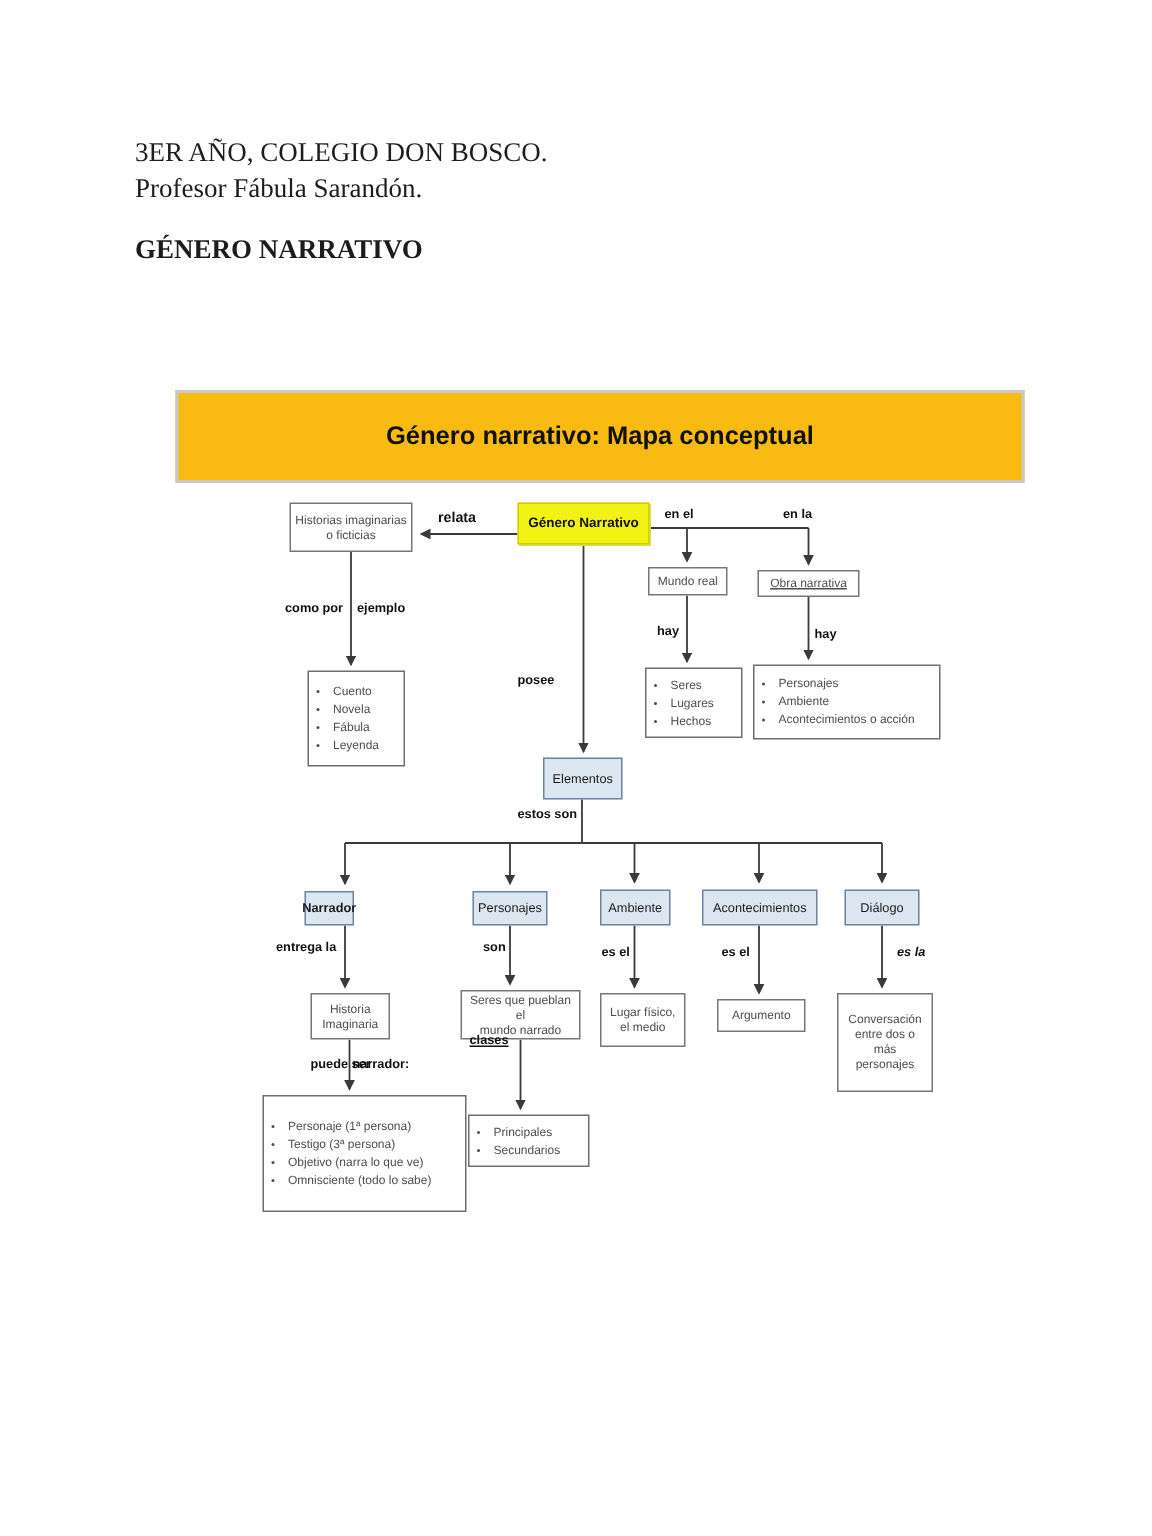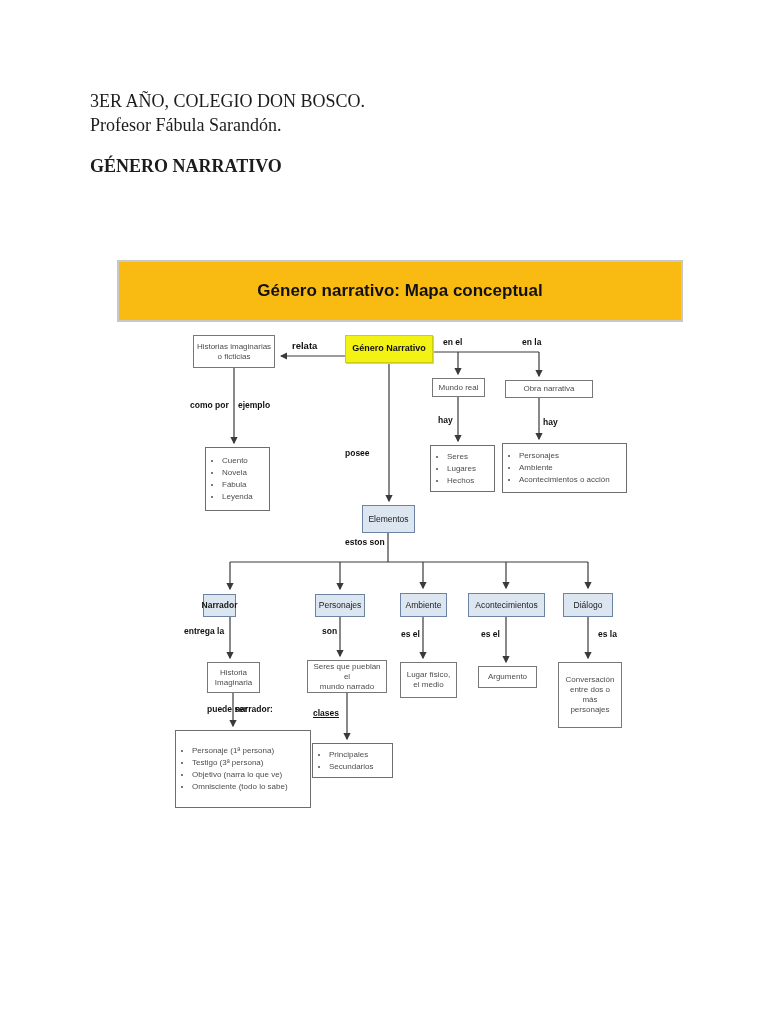--- a/index.html
+++ b/index.html
@@ -84,21 +84,21 @@
       <line x1="473" y1="361" x2="473" y2="402" marker-end="url(#ah)"></line>
       <line x1="118" y1="437" x2="118" y2="470" marker-end="url(#ah)"></line>
       <line x1="232" y1="437" x2="232" y2="483" marker-end="url(#ah)"></line>
     </g>
   </svg>
 
   <div class="node" style="left:78px;top:79px;width:82px;height:33px;">Historias imaginarias
 o ficticias</div>
   <div class="node hl" style="left:230px;top:79px;width:88px;height:28px;">Género Narrativo</div>
   <div class="node" style="left:317px;top:122px;width:53px;height:19px;">Mundo real</div>
-  <div class="node" style="left:390px;top:124px;width:88px;height:18px;">Obra narrativa</div>
+  <div class="node" style="left:390px;top:124px;width:68px;height:18px;text-decoration:underline;">Obra narrativa</div>
   <div class="node blue" style="left:247px;top:249px;width:53px;height:28px;">Elementos</div>
 
   <div class="node blue" style="left:88px;top:338px;width:33px;height:23px;font-weight:bold;">Narrador</div>
   <div class="node blue" style="left:200px;top:338px;width:50px;height:23px;">Personajes</div>
   <div class="node blue" style="left:285px;top:337px;width:47px;height:24px;">Ambiente</div>
   <div class="node blue" style="left:353px;top:337px;width:77px;height:24px;">Acontecimientos</div>
   <div class="node blue" style="left:448px;top:337px;width:50px;height:24px;">Diálogo</div>
 
   <div class="node" style="left:92px;top:406px;width:53px;height:31px;">Historia
 Imaginaria</div>
@@ -159,18 +159,18 @@
   <div class="clabel" style="left:75px;top:144px;">como por</div>
   <div class="clabel" style="left:123px;top:144px;">ejemplo</div>
   <div class="clabel" style="left:323px;top:159px;">hay</div>
   <div class="clabel" style="left:428px;top:161px;">hay</div>
   <div class="clabel" style="left:230px;top:192px;">posee</div>
   <div class="clabel" style="left:230px;top:281px;">estos son</div>
   <div class="clabel" style="left:69px;top:370px;">entrega la</div>
   <div class="clabel" style="left:207px;top:370px;">son</div>
   <div class="clabel" style="left:286px;top:373px;">es el</div>
   <div class="clabel" style="left:366px;top:373px;">es el</div>
-  <div class="clabel" style="left:483px;top:373px;">es la</div>
+  <div class="clabel" style="left:483px;top:373px;font-style:italic;">es la</div>
   <div class="clabel" style="left:72px;top:448px;margin-left:20px;">puede ser</div>
   <div class="clabel" style="left:120px;top:448px;">narrador:</div>
-  <div class="clabel" style="left:198px;top:452px;text-decoration:underline;">clases</div>
+  <div class="clabel" style="left:198px;top:432px;text-decoration:underline;">clases</div>
 
 </div>
 
 </body></html>

